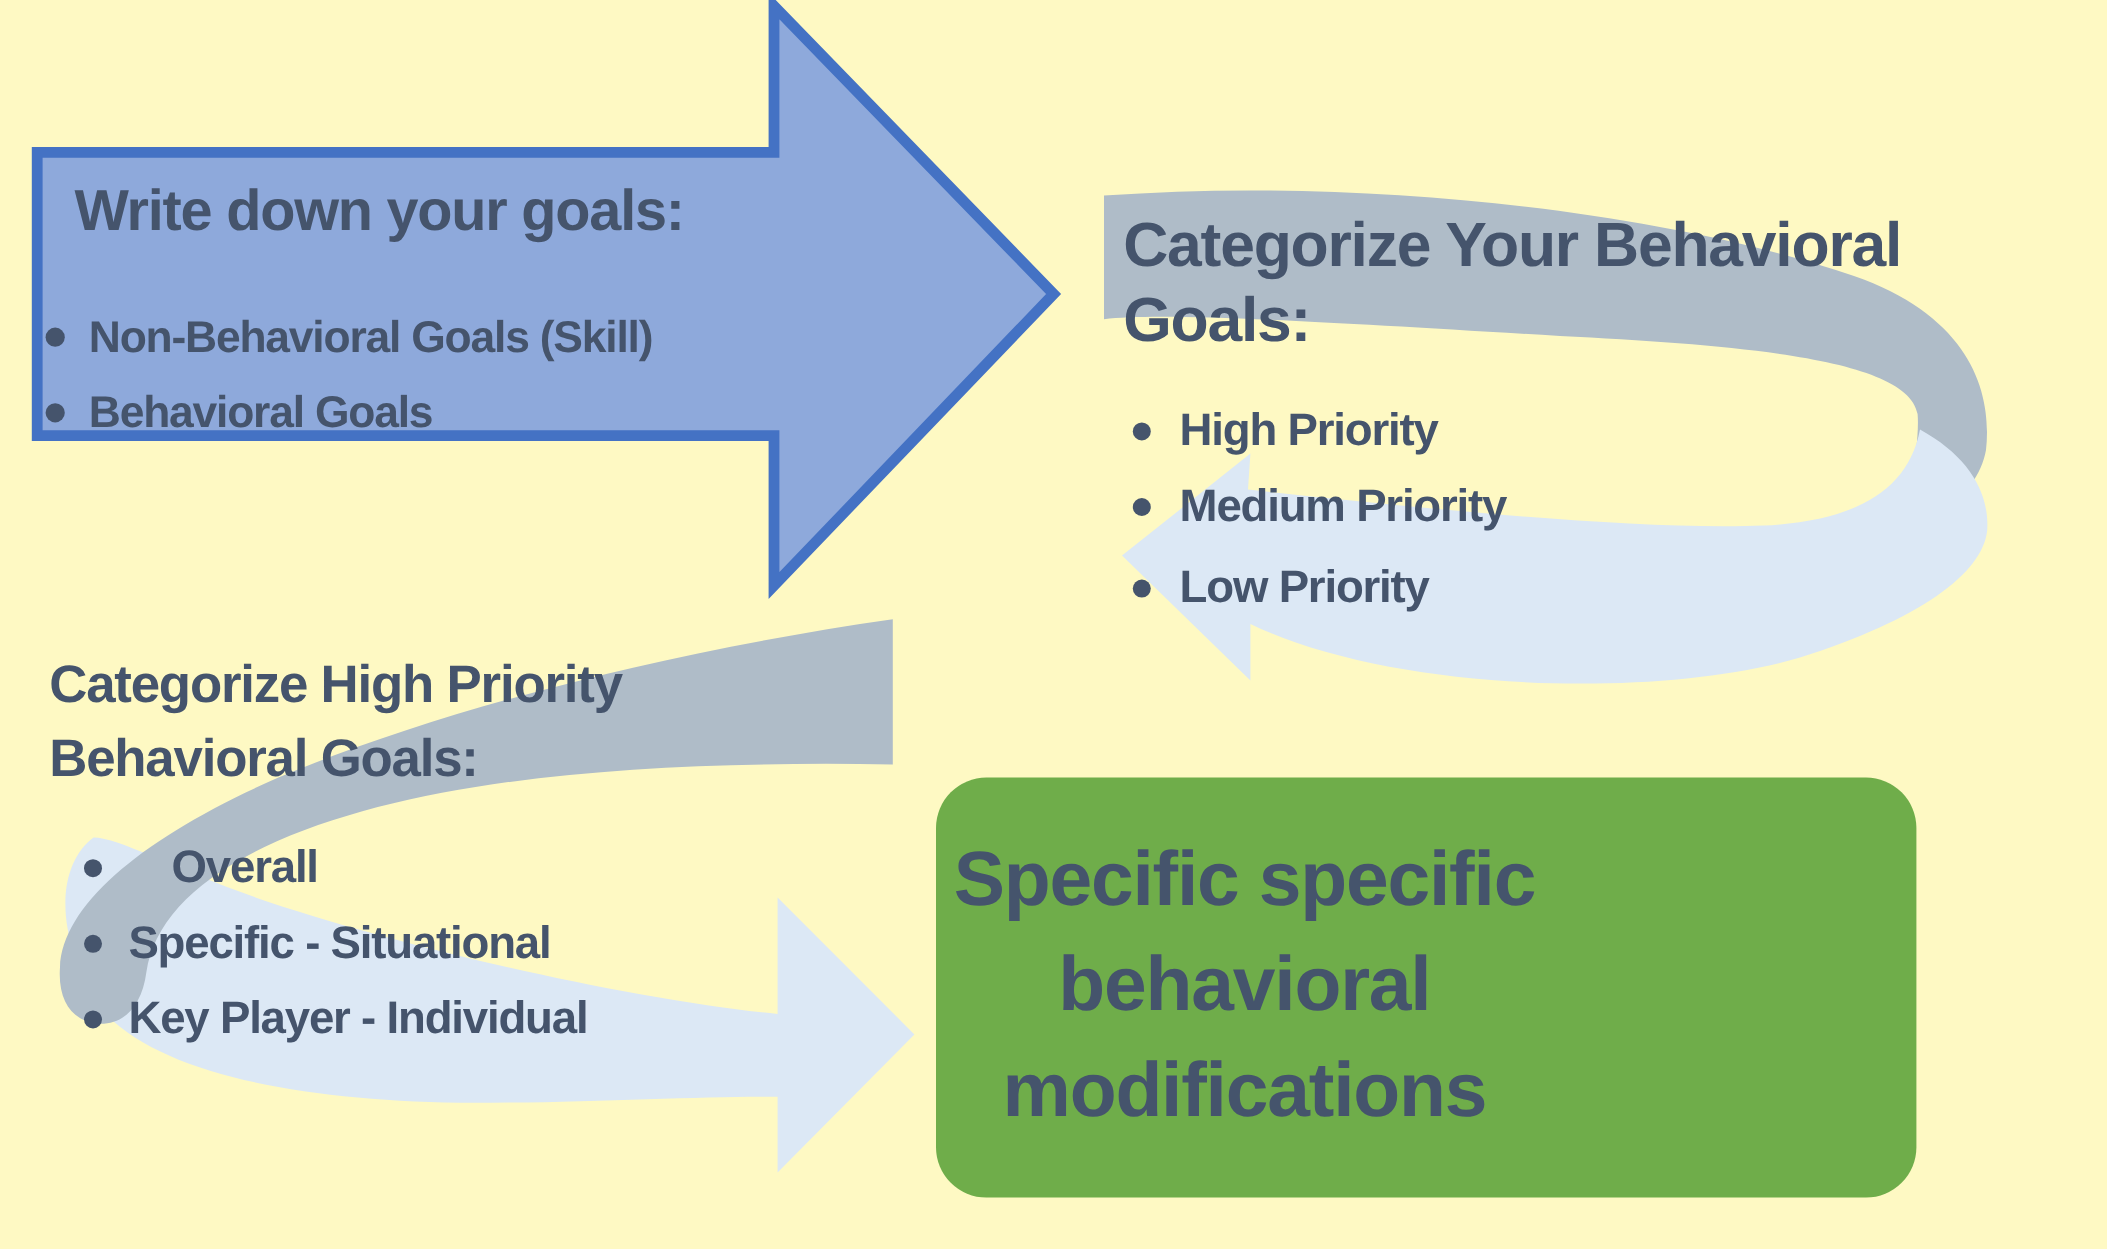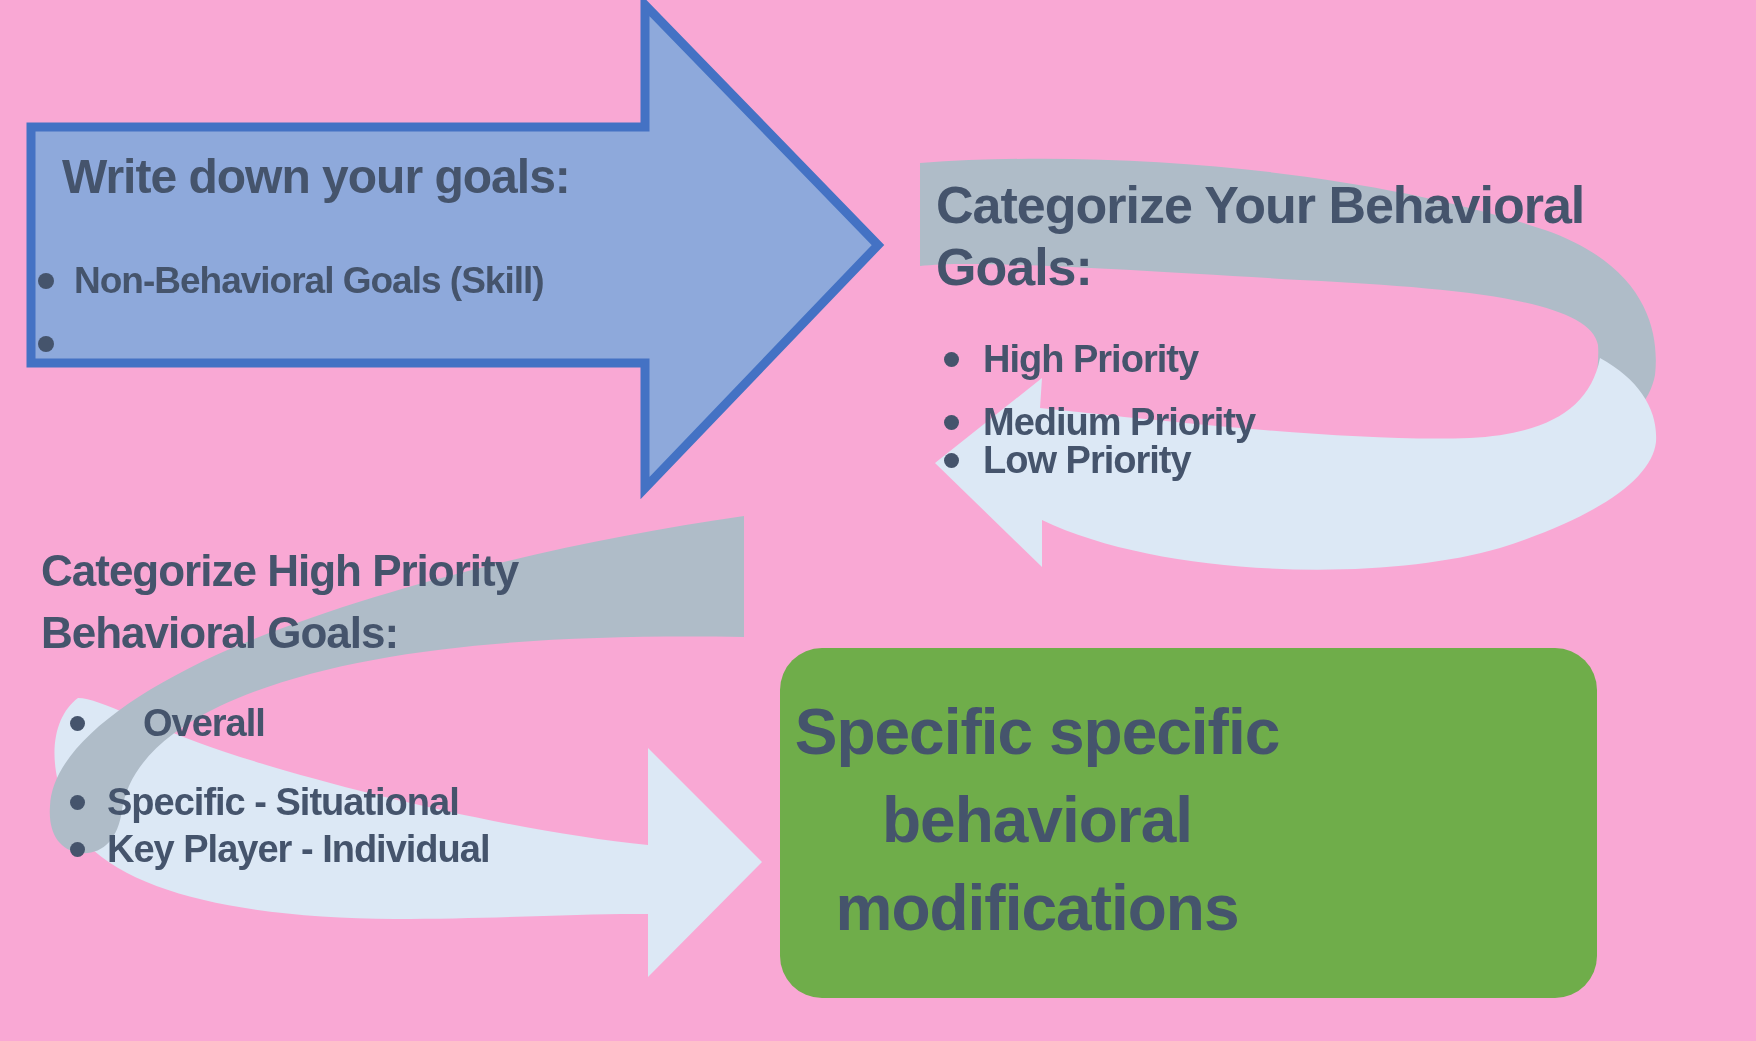--- a/index.html
+++ b/index.html
@@ -8,21 +8,21 @@
     background: #000;
     width: 1756px;
     height: 1041px;
     overflow: hidden;
     font-family: "Liberation Sans", sans-serif;
   }
   .canvas {
     position: relative;
     width: 1756px;
     height: 1041px;
-    background: #f9a8d4;
+    background: #fef9c3;
   }
   .canvas > svg {
     position: absolute;
     left: 0;
     top: 0;
   }
   .txt {
     position: absolute;
     font-weight: bold;
     color: #45546C;
@@ -71,27 +71,27 @@
   .ba .dot { width: 16px; height: 16px; margin-right: 20px; }
   .ba .b-label { font-size: 37px; }
   .ba1 { top: 256px; }
   .ba2 { top: 319px; }
   
   .l1 { left: 944px; }
   .l1 .dot { width: 15px; height: 15px; margin-right: 24px; }
   .l1 .b-label { font-size: 38px; }
   .l1a { top: 334px; }
   .l1b { top: 397px; }
-  .l1c { top: 435px; }
+  .l1c { top: 465px; }
   
   .l2 { left: 70px; }
   .l2 .dot { width: 15px; height: 15px; margin-right: 22px; }
   .l2 .b-label { font-size: 38px; }
   .l2a { top: 698px; gap: 36px; }
-  .l2b { top: 761px; margin-top: 16px; }
+  .l2b { top: 761px; }
   .l2c { top: 824px; }
   
   .green-label {
     left: 747px;
     top: 688px;
     width: 580px;
     font-size: 64px;
     line-height: 88px;
     text-align: center;
   }
@@ -145,20 +145,21 @@
   </svg>
 
   <div class="txt title-arrow">Write down your goals:</div>
 
   <div class="bullet-row ba ba1">
     <span class="dot"></span>
     <span class="b-label">Non-Behavioral Goals (Skill)</span>
   </div>
   <div class="bullet-row ba ba2">
     <span class="dot"></span>
+    <span class="b-label">Behavioral Goals</span>
   </div>
 
   <div class="txt title-loop1">Categorize Your Behavioral
 Goals:</div>
 
   <div class="bullet-row l1 l1a">
     <span class="dot"></span>
     <span class="b-label">High Priority</span>
   </div>
   <div class="bullet-row l1 l1b">

